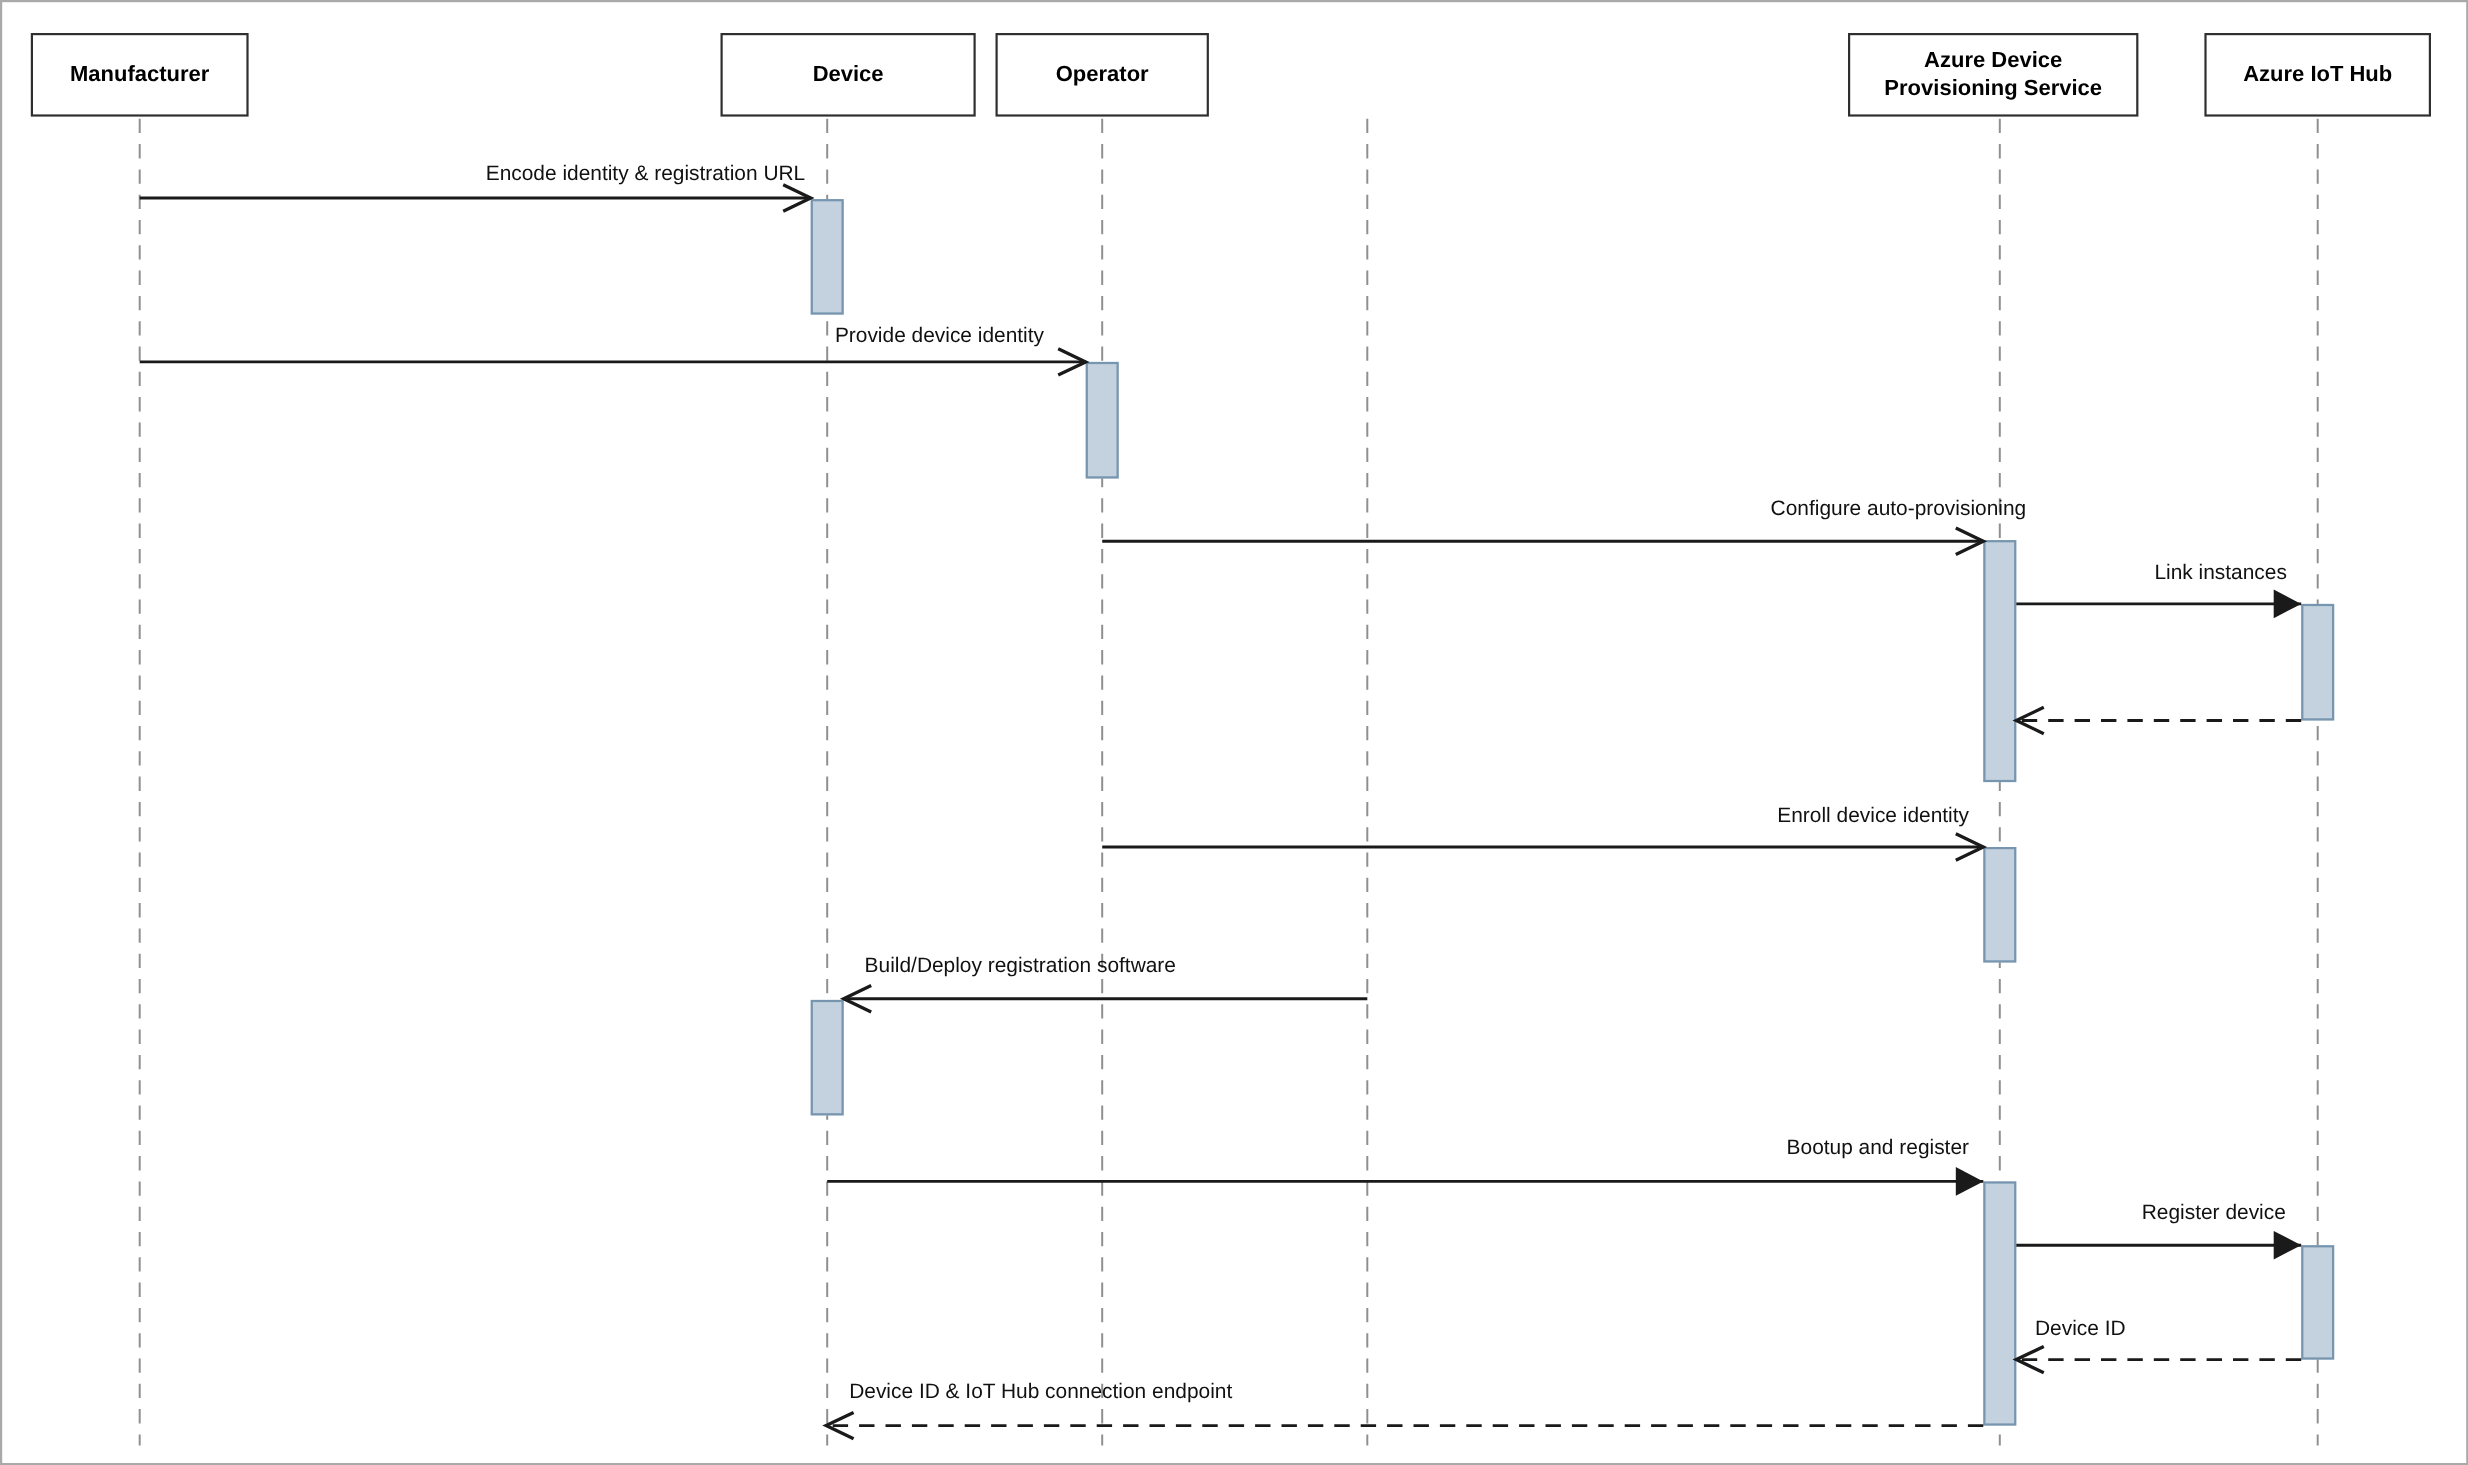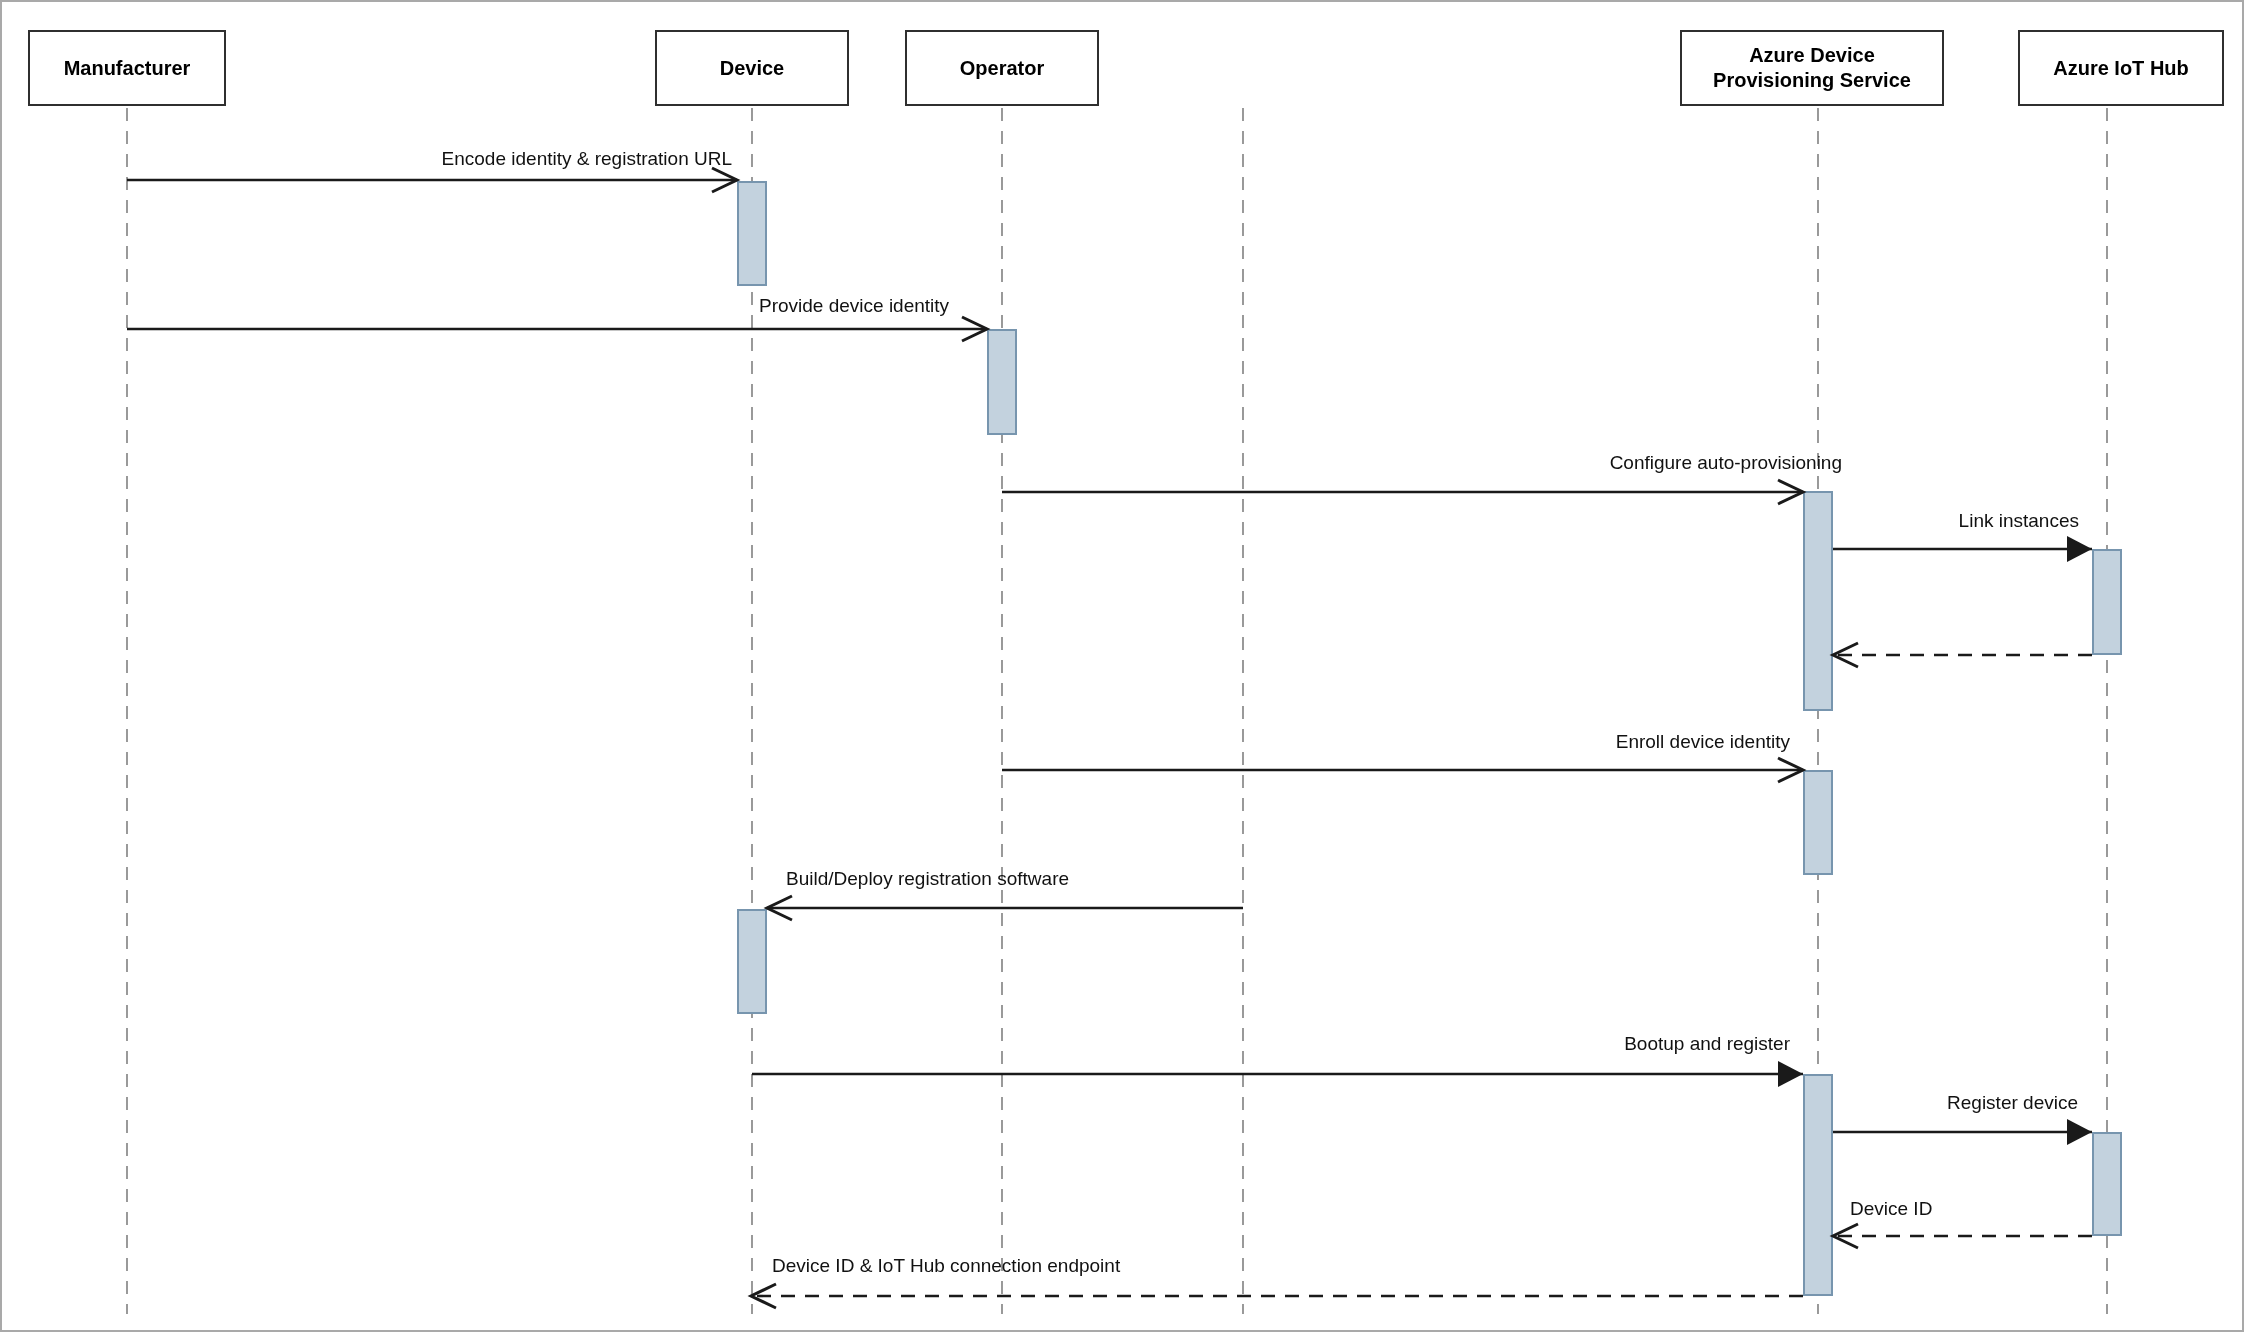--- a/index.html
+++ b/index.html
@@ -51,25 +51,25 @@
   <svg id="bg" class="layer">
       <line x1="125" y1="106" x2="125" y2="1312" stroke="#8f8f8f" stroke-width="1.8" stroke-dasharray="13 10"></line>
       <line x1="750" y1="106" x2="750" y2="1312" stroke="#8f8f8f" stroke-width="1.8" stroke-dasharray="13 10"></line>
       <line x1="1000" y1="106" x2="1000" y2="1312" stroke="#8f8f8f" stroke-width="1.8" stroke-dasharray="13 10"></line>
       <line x1="1241" y1="106" x2="1241" y2="1312" stroke="#8f8f8f" stroke-width="1.8" stroke-dasharray="13 10"></line>
       <line x1="1816" y1="106" x2="1816" y2="1312" stroke="#8f8f8f" stroke-width="1.8" stroke-dasharray="13 10"></line>
       <line x1="2105" y1="106" x2="2105" y2="1312" stroke="#8f8f8f" stroke-width="1.8" stroke-dasharray="13 10"></line>
     </svg>
   <div id="nodes">
       <div class="actor-box" style="left: 26px; width: 198px;"><span>Manufacturer</span></div>
-      <div class="actor-box" style="left: 653px; width: 194px;"><span>Device</span></div>
+      <div class="actor-box" style="left: 653px; width: 232px;"><span>Device</span></div>
       <div class="actor-box" style="left: 903px; width: 194px;"><span>Operator</span></div>
       <div class="actor-box" style="left: 1678px; width: 264px;"><span>Azure Device
 Provisioning Service</span></div>
-      <div class="actor-box" style="left: 2002px; width: 206px; margin-left: 14px;"><span>Azure IoT Hub</span></div>
+      <div class="actor-box" style="left: 2002px; width: 206px;"><span>Azure IoT Hub</span></div>
       <div class="activation" style="left: 735px; top: 179px; height: 105px;"></div>
       <div class="activation" style="left: 985px; top: 327px; height: 106px;"></div>
       <div class="activation" style="left: 1801px; top: 489px; height: 220px;"></div>
       <div class="activation" style="left: 2090px; top: 547px; height: 106px;"></div>
       <div class="activation" style="left: 1801px; top: 768px; height: 105px;"></div>
       <div class="activation" style="left: 735px; top: 907px; height: 105px;"></div>
       <div class="activation" style="left: 1801px; top: 1072px; height: 222px;"></div>
       <div class="activation" style="left: 2090px; top: 1130px; height: 104px;"></div>
       <div class="msg-label right" style="left: 730px; top: 146px;">Encode identity &amp; registration URL</div>
       <div class="msg-label" style="left: 757px; top: 293px;">Provide device identity</div>

